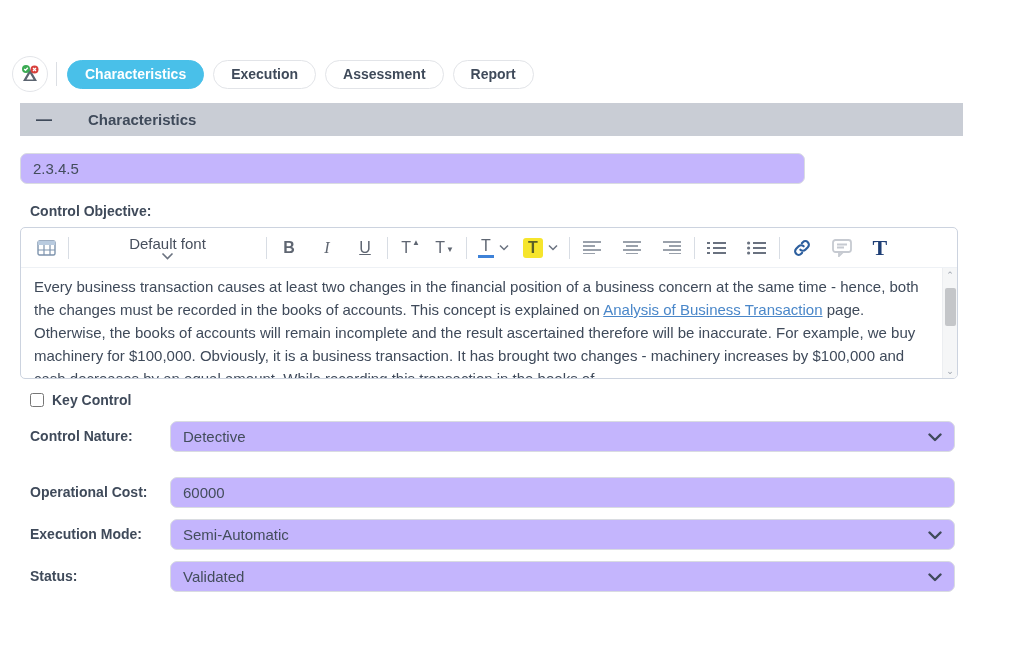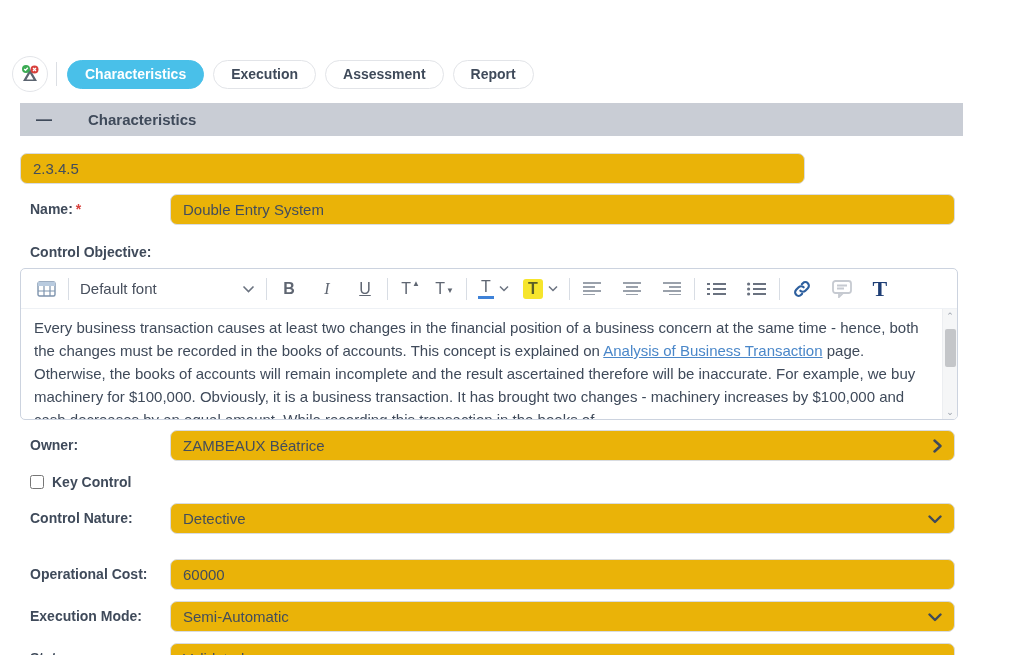--- a/index.html
+++ b/index.html
@@ -23,39 +23,39 @@
   .collapse { font-weight:bold; font-size:16px; color:#3f4a5a; margin-left:16px; cursor:pointer; }
   .section-title { font-size:15px; font-weight:bold; margin-left:36px; }
 
   
   .row { display:flex; align-items:flex-start; margin-top:10px; }
   .lbl { width:150px; padding-left:10px; padding-top:7px; font-size:14px; font-weight:bold; }
   .req { color:#d8403c; margin-left:3px; }
   .field { flex:1; }
   .tbox, .selectbox, .pickbox {
       width:785px; height:31px; border:1px solid #d9dce1; border-radius:7px;
-      font-size:15px; color:#434d5c; padding:0 12px; background:#eab308;
+      font-size:15px; color:#434d5c; padding:0 12px; background:#c4b5fd;
       display:flex; align-items:center; position:relative; }
   input.tbox { outline:none; font-family:"Liberation Sans", sans-serif; }
   .selectbox, .pickbox { cursor:pointer; }
   .box-chevron { position:absolute; right:12px; top:8px; }
 
   
   .editor { margin-top:8px; width:938px; border:1px solid #ccd3df; border-radius:5px;
             overflow:hidden; background:#fff; }
   .toolbar { height:40px; display:flex; align-items:center; padding:0 14px;
              border-bottom:1px solid #eef1f5; }
   .tsep { width:1px; height:22px; background:#d8dde4; margin:0 11px; }
   .tbtn { display:flex; align-items:center; justify-content:center; cursor:pointer;
           color:#5f6672; font-size:16px; min-width:22px; height:26px; }
   .tbtn.bold { font-weight:bold; }
   .tbtn.italic { font-style:italic; font-family:"Liberation Serif", serif; }
   .tbtn.underline { text-decoration:underline; }
   .fontsel { display:flex; align-items:center; width:175px; justify-content:space-between;
-             cursor:pointer; }
+             cursor:pointer;flex-direction:column; }
   .fontsel .fname { font-size:15px; color:#474f5d; }
   .sizebtn { position:relative; }
   .sizebtn .mark { font-size:8px; position:relative; top:-5px; left:1px; }
   .colorT { display:flex; flex-direction:column; align-items:center; line-height:1; }
   .colorT .bar { width:16px; height:3px; margin-top:1px; }
   .hlT { background:#f6e52c; border-radius:3px; padding:1px 5px; color:#5a5f27; font-weight:bold; }
   .mini-chev { margin-left:5px; }
   .bigT { font-family:"Liberation Serif", serif; font-weight:bold; font-size:22px; color:#1e3e75; }
 
   .editor-body { display:flex; height:110px; }
@@ -103,26 +103,20 @@
     <span class="collapse">—</span>
     <span class="section-title">Characteristics</span>
   </div>
 
   <div class="row" style="margin-top:17px;">
     <div class="field">
         <input class="tbox" value="2.3.4.5" style="">
       </div>
   </div>
 
-  <div class="row">
-    <div class="lbl"><span>Name:</span><span class="req">*</span></div>
-    <div class="field">
-        <input class="tbox" value="Double Entry System" style="">
-      </div>
-  </div>
 
   <div class="row" style="margin-top:12px;">
     <div class="lbl">Control Objective:</div>
   </div>
 
   <div class="editor">
     <div class="toolbar">
       <span class="tbtn">
         <svg width="19" height="16" viewBox="0 0 19 16">
             <rect x="1" y="1" width="17" height="14" rx="1.5" fill="none" stroke="#7d93ad" stroke-width="1.4"></rect>
@@ -261,31 +255,20 @@
       <div class="scrollbar">
         <div class="sb-arrow">⌃</div>
         <div class="sb-track">
             <div class="sb-thumb"></div>
           </div>
         <div class="sb-arrow">⌄</div>
       </div>
     </div>
   </div>
 
-  <div class="row">
-    <div class="lbl">Owner:</div>
-    <div class="field">
-      <div class="pickbox">
-        <span>ZAMBEAUX Béatrice</span>
-        <svg class="box-chevron" width="9" height="14" viewBox="0 0 9 14">
-            <path d="M1.5 1.5 L7.5 7 L1.5 12.5" fill="none" stroke="#3f4a5a" stroke-width="2.4" stroke-linecap="round" stroke-linejoin="round"></path>
-          </svg>
-      </div>
-    </div>
-  </div>
 
   <div class="check-row">
     <input type="checkbox" style="">
     <span class="cl">Key Control</span>
   </div>
 
   <div class="row" style="margin-top:13px;">
     <div class="lbl">Control Nature:</div>
     <div class="field">
       <div class="selectbox">

